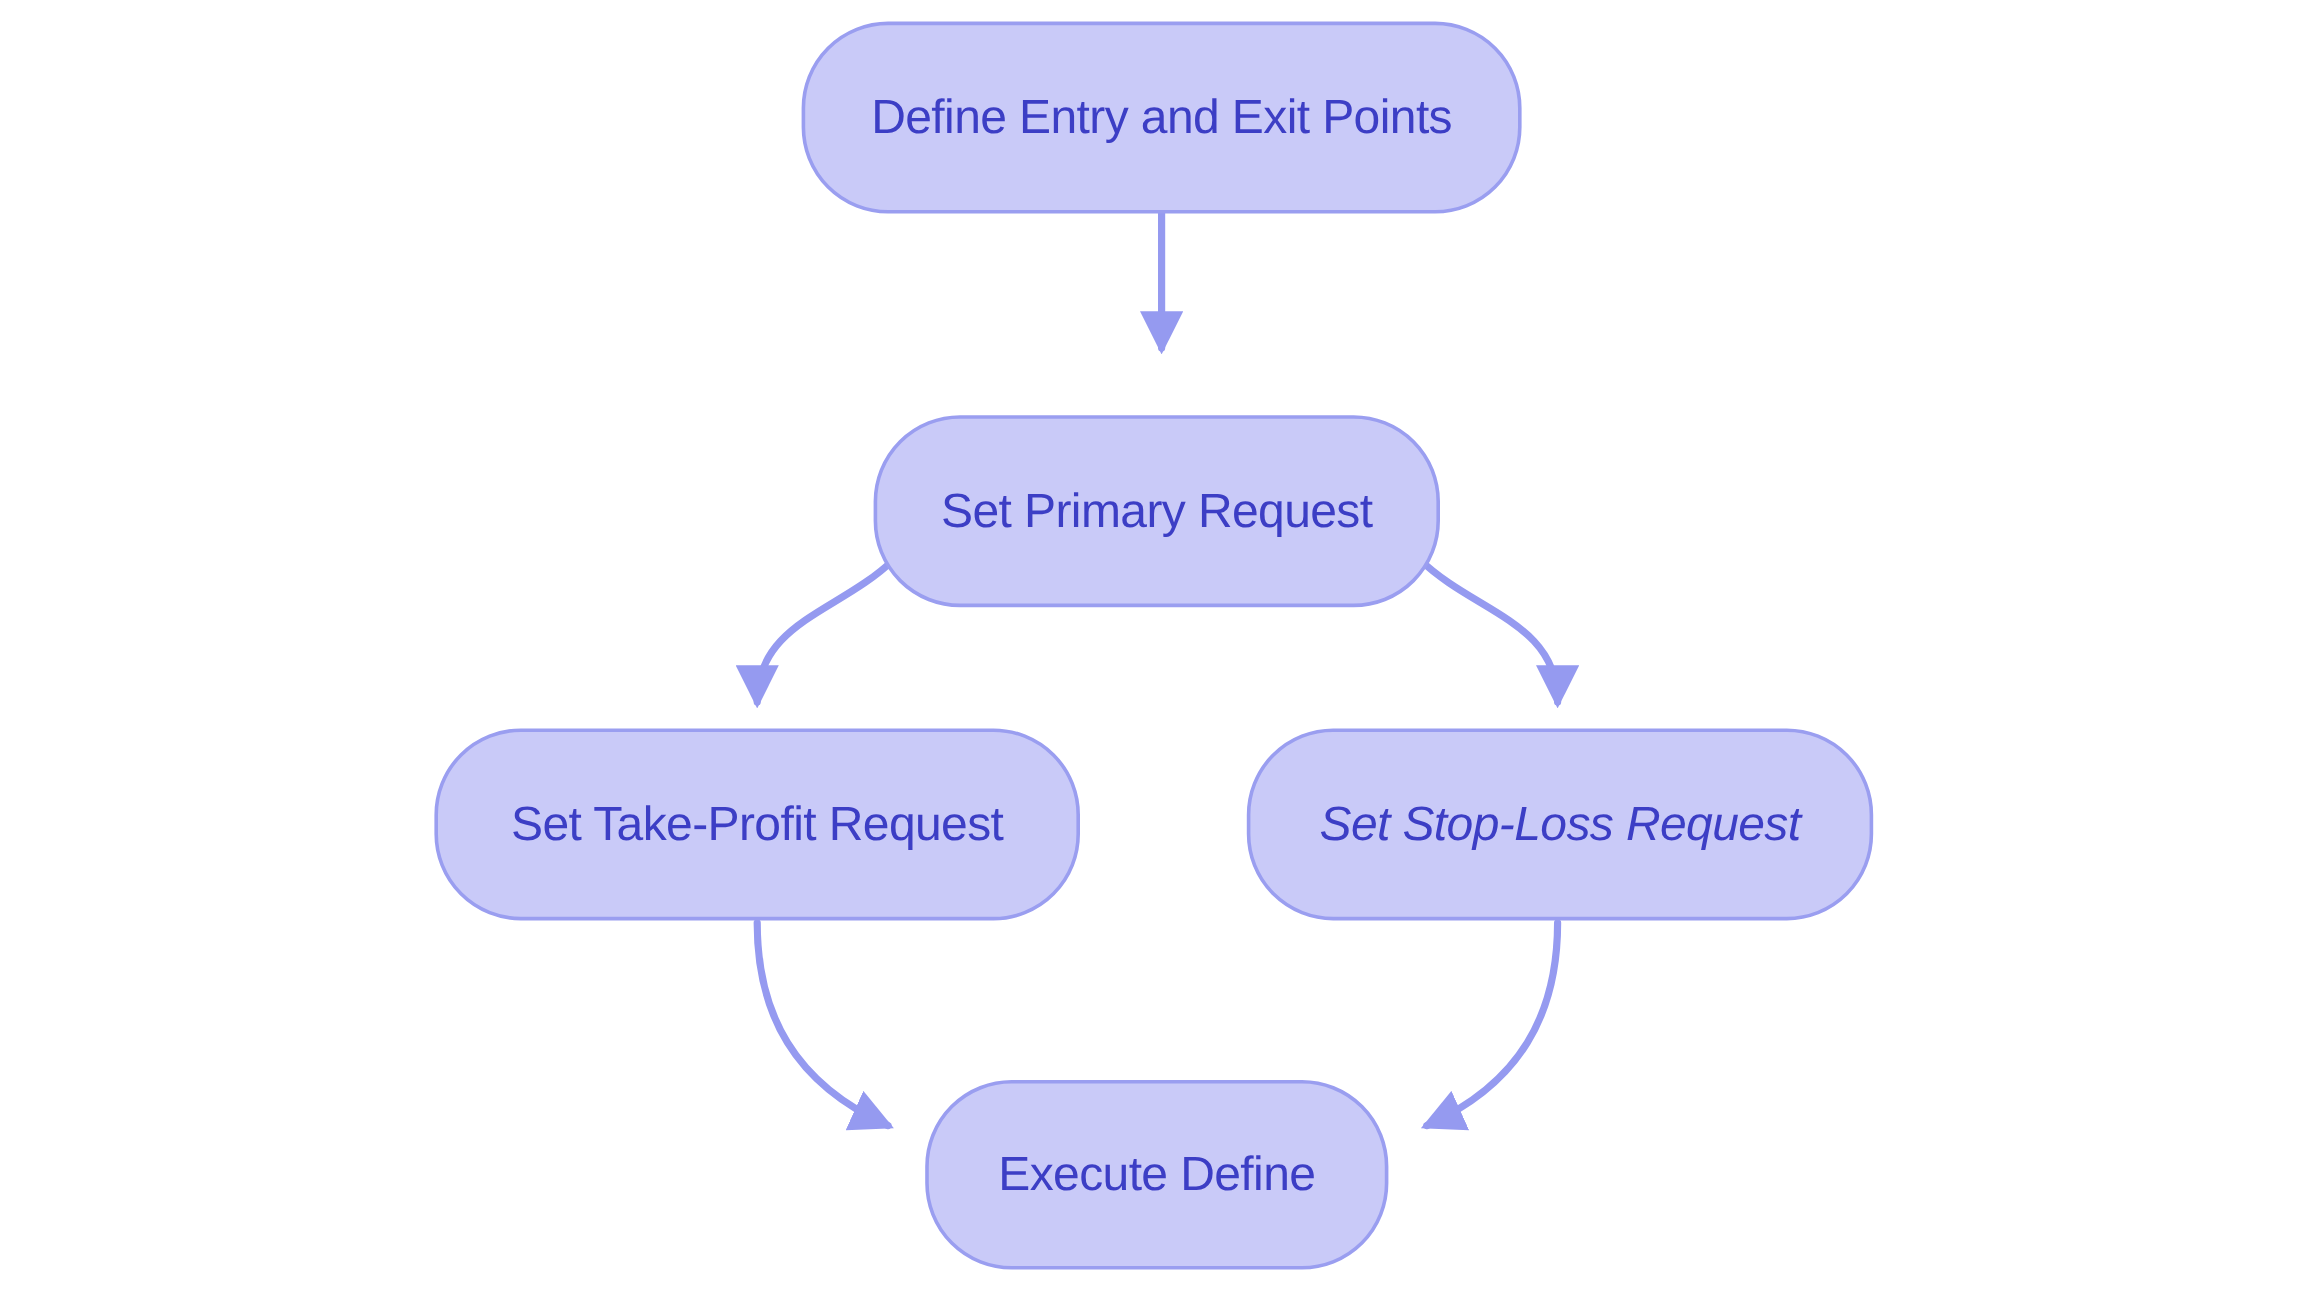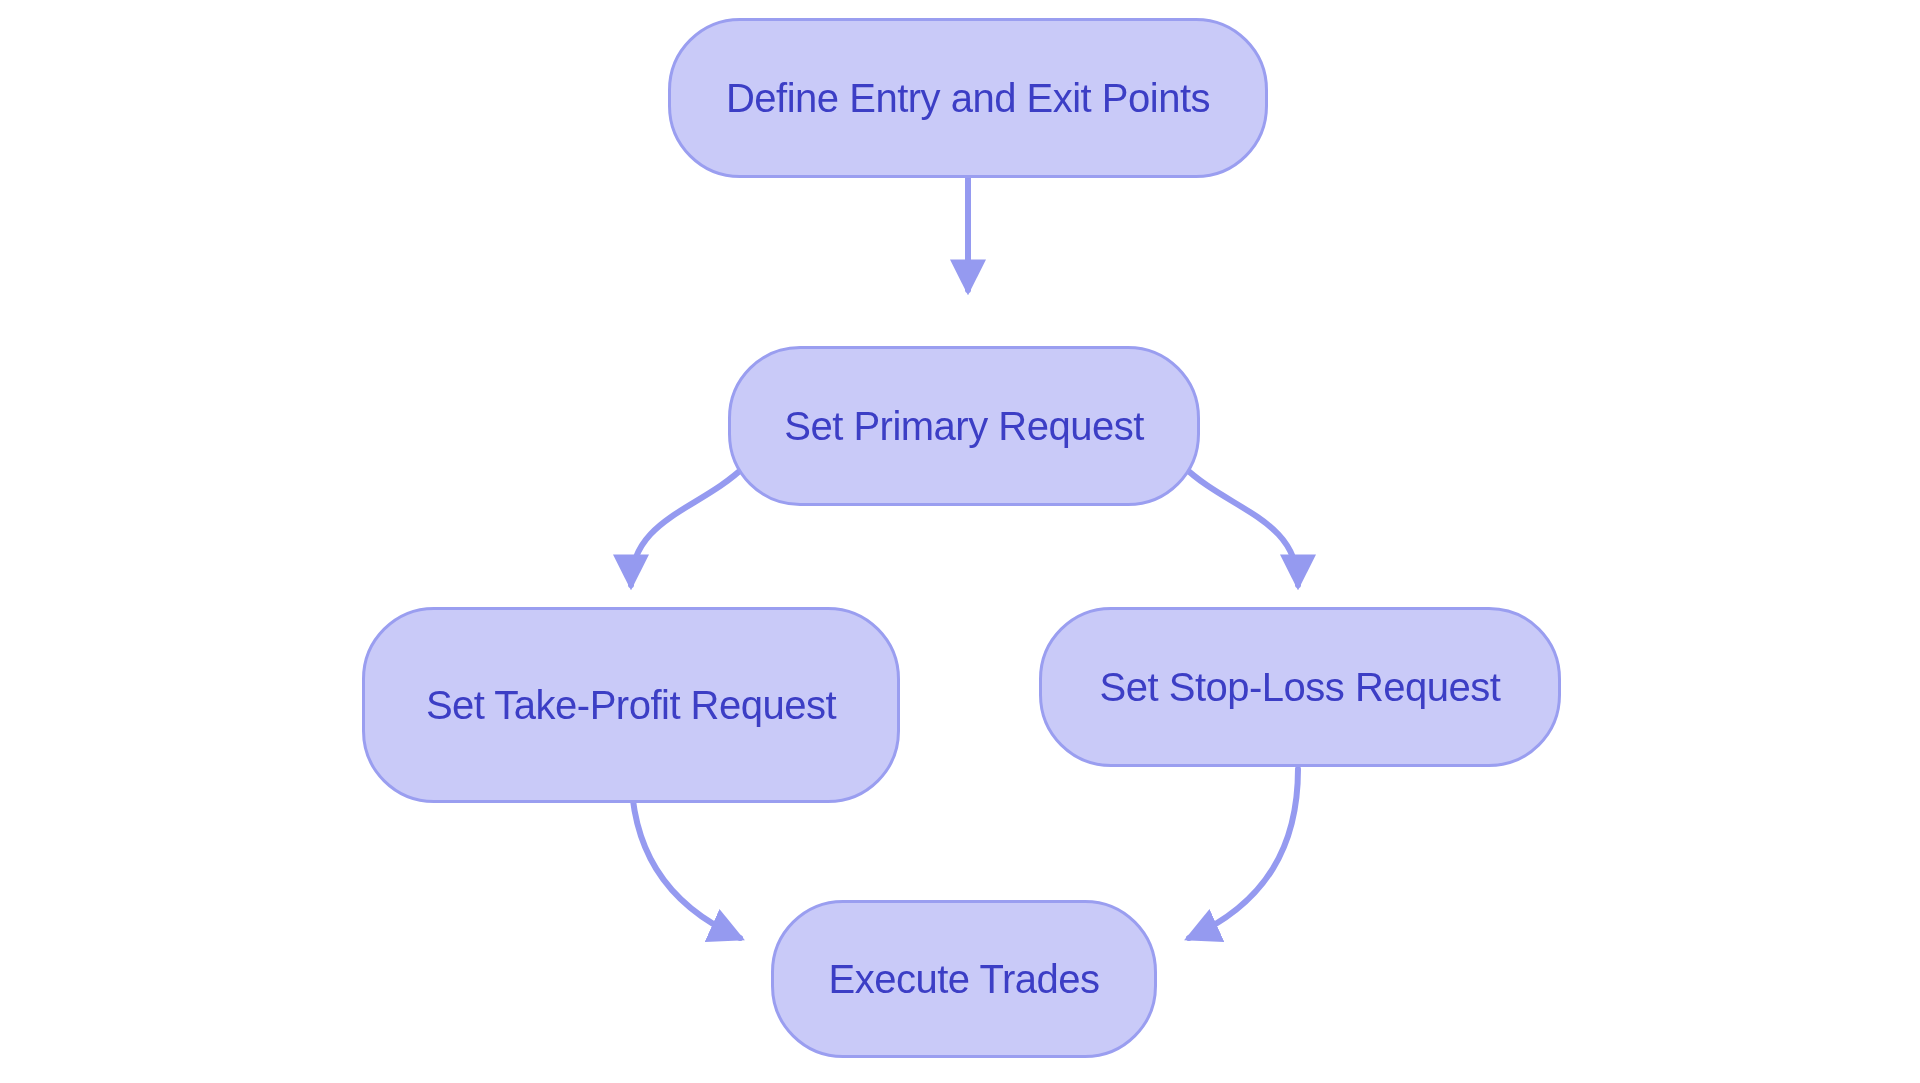--- a/index.html
+++ b/index.html
@@ -70,25 +70,25 @@
   </svg>
 
   <div class="node" style="left:668px; top:18px; width:600px; height:160px;">
     <span class="node-label">Define Entry and Exit Points</span>
   </div>
 
   <div class="node" style="left:728px; top:312px; width:472px; height:160px;margin-top:34px;">
     <span class="node-label">Set Primary Request</span>
   </div>
 
-  <div class="node" style="left:362px; top:607px; width:538px; height:196px;">
+  <div class="node" style="left:362px; top:607px; width:538px; height:160px;">
     <span class="node-label">Set Take-Profit Request</span>
   </div>
 
-  <div class="node" style="left:1039px; top:607px; width:522px; height:160px;">
+  <div class="node" style="left:1039px; top:607px; width:522px; height:160px;font-style:italic;">
     <span class="node-label">Set Stop-Loss Request</span>
   </div>
 
   <div class="node" style="left:771px; top:900px; width:386px; height:158px;">
-    <span class="node-label">Execute Trades</span>
+    <span class="node-label">Execute Define</span>
   </div>
 
 </div>
 
 </body></html>

